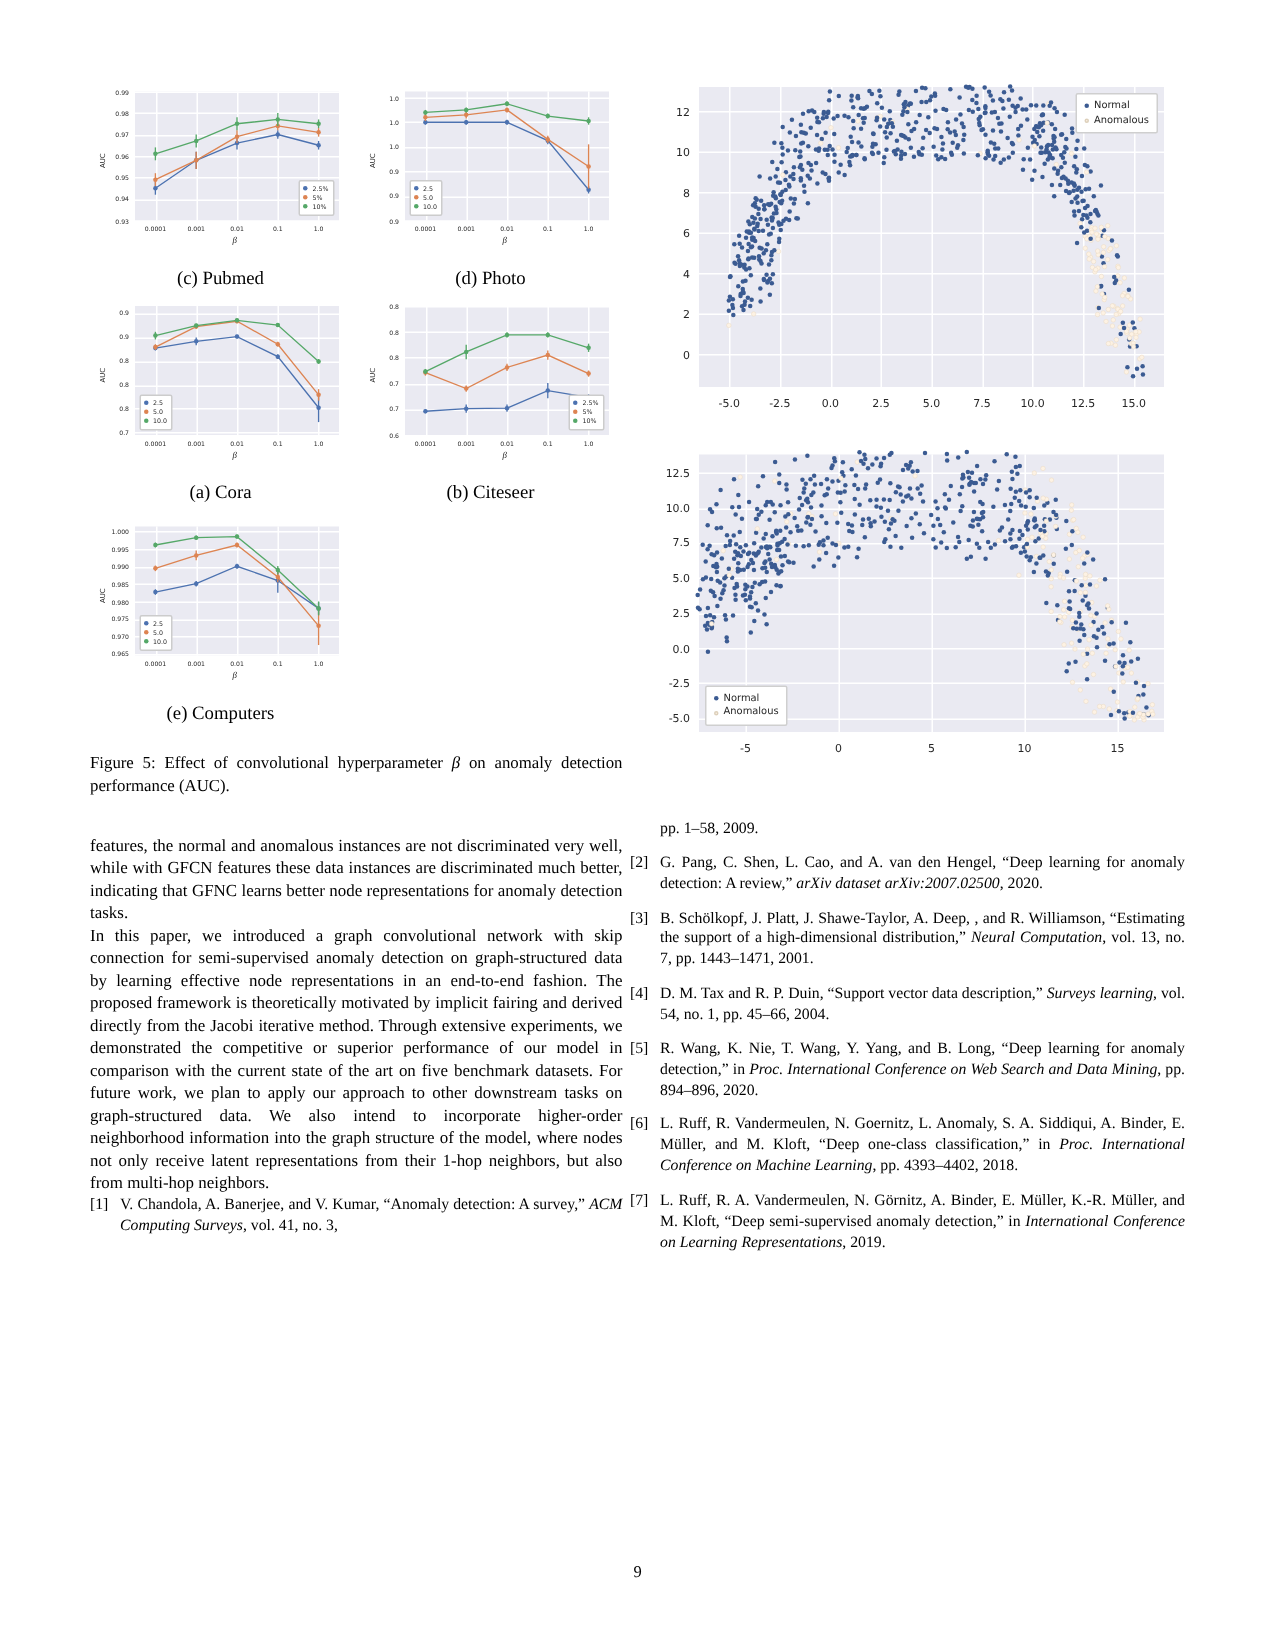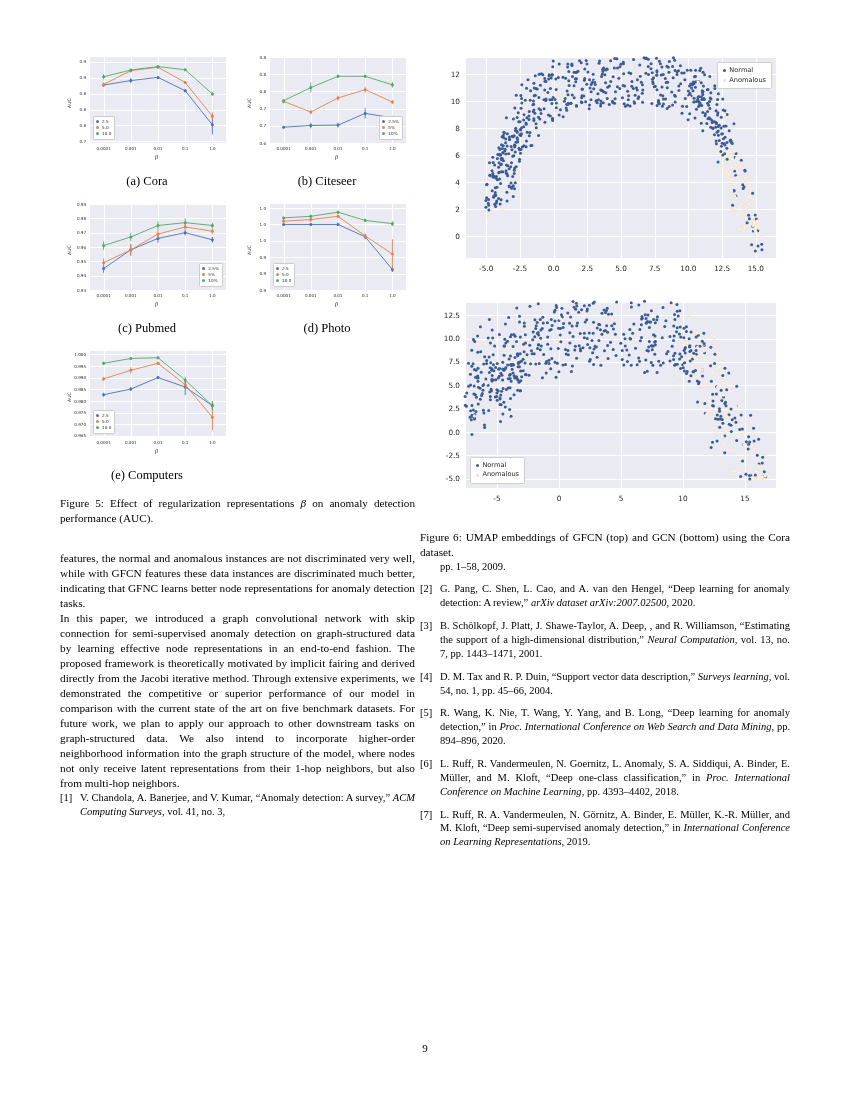--- a/index.html
+++ b/index.html
@@ -110,183 +110,20 @@
   .it { font-style: italic; }
 </style>
 </head>
 <body>
 
 <div class="page">
 
   <div class="col-left">
 
     <div class="grid5">
-      <div class="row">
-        <div class="cell">
-          <div class="plot" id="plot0" style="width:174px;height:125px;">
-              <div class="axes" style="left: 30px; top: 9px; width: 136px; height: 86px;">
-                <div class="gridline h" style="top: 84.4074px;"></div>
-                <div class="gridline h" style="top: 68.4815px;"></div>
-                <div class="gridline h" style="top: 52.5556px;"></div>
-                <div class="gridline h" style="top: 36.6296px;"></div>
-                <div class="gridline h" style="top: 20.7037px;"></div>
-                <div class="gridline h" style="top: 4.77778px;"></div>
-                <div class="gridline v" style="left: 13.6px;"></div>
-                <div class="gridline v" style="left: 40.8px;"></div>
-                <div class="gridline v" style="left: 68px;"></div>
-                <div class="gridline v" style="left: 95.2px;"></div>
-                <div class="gridline v" style="left: 122.4px;"></div>
-                <svg class="series" width="136" height="86">
-                  <path d="M13.60,28.03 L40.80,23.57 L68.00,20.39 L95.20,33.76 L122.40,67.84 " fill="none" stroke="#4c72b0" stroke-width="0.9"></path>
-                  <line x1="13.6" x2="13.6" y1="29.622222222222213" y2="26.437037037037022" stroke="#4c72b0" stroke-width="0.9"></line>
-                  <circle cx="13.6" cy="28.02962962962961" r="1.5" fill="#4c72b0"></circle>
-                  <line x1="40.8" x2="40.8" y1="26.118518518518506" y2="21.02222222222221" stroke="#4c72b0" stroke-width="0.9"></line>
-                  <circle cx="40.8" cy="23.570370370370355" r="1.5" fill="#4c72b0"></circle>
-                  <line x1="68" x2="68" y1="21.659259259259244" y2="19.111111111111086" stroke="#4c72b0" stroke-width="0.9"></line>
-                  <circle cx="68" cy="20.385185185185165" r="1.5" fill="#4c72b0"></circle>
-                  <line x1="95.2" x2="95.2" y1="35.35555555555555" y2="32.170370370370364" stroke="#4c72b0" stroke-width="0.9"></line>
-                  <circle cx="95.2" cy="33.76296296296295" r="1.5" fill="#4c72b0"></circle>
-                  <line x1="122.39999999999999" x2="122.39999999999999" y1="77.39999999999999" y2="58.28888888888886" stroke="#4c72b0" stroke-width="0.9"></line>
-                  <circle cx="122.39999999999999" cy="67.84444444444443" r="1.5" fill="#4c72b0"></circle>
-                  <path d="M13.60,27.39 L40.80,13.70 L68.00,10.19 L95.20,25.48 L122.40,59.24 " fill="none" stroke="#dd8452" stroke-width="0.9"></path>
-                  <line x1="13.6" x2="13.6" y1="29.30370370370369" y2="25.481481481481474" stroke="#dd8452" stroke-width="0.9"></line>
-                  <circle cx="13.6" cy="27.392592592592585" r="1.5" fill="#dd8452"></circle>
-                  <line x1="40.8" x2="40.8" y1="15.288888888888863" y2="12.103703703703687" stroke="#dd8452" stroke-width="0.9"></line>
-                  <circle cx="40.8" cy="13.696296296296268" r="1.5" fill="#dd8452"></circle>
-                  <line x1="68" x2="68" y1="11.46666666666664" y2="8.918518518518496" stroke="#dd8452" stroke-width="0.9"></line>
-                  <circle cx="68" cy="10.192592592592575" r="1.5" fill="#dd8452"></circle>
-                  <line x1="95.2" x2="95.2" y1="27.074074074074062" y2="23.88888888888887" stroke="#dd8452" stroke-width="0.9"></line>
-                  <circle cx="95.2" cy="25.481481481481474" r="1.5" fill="#dd8452"></circle>
-                  <line x1="122.39999999999999" x2="122.39999999999999" y1="63.06666666666665" y2="55.422222222222196" stroke="#dd8452" stroke-width="0.9"></line>
-                  <circle cx="122.39999999999999" cy="59.24444444444442" r="1.5" fill="#dd8452"></circle>
-                  <path d="M13.60,19.75 L40.80,13.06 L68.00,9.56 L95.20,12.74 L122.40,36.95 " fill="none" stroke="#55a868" stroke-width="0.9"></path>
-                  <line x1="13.6" x2="13.6" y1="22.296296296296283" y2="17.199999999999974" stroke="#55a868" stroke-width="0.9"></line>
-                  <circle cx="13.6" cy="19.748148148148132" r="1.5" fill="#55a868"></circle>
-                  <line x1="40.8" x2="40.8" y1="14.333333333333314" y2="11.785185185185156" stroke="#55a868" stroke-width="0.9"></line>
-                  <circle cx="40.8" cy="13.059259259259235" r="1.5" fill="#55a868"></circle>
-                  <line x1="68" x2="68" y1="10.829629629629608" y2="8.28148148148145" stroke="#55a868" stroke-width="0.9"></line>
-                  <circle cx="68" cy="9.555555555555529" r="1.5" fill="#55a868"></circle>
-                  <line x1="95.2" x2="95.2" y1="14.014814814814784" y2="11.46666666666664" stroke="#55a868" stroke-width="0.9"></line>
-                  <circle cx="95.2" cy="12.740740740740705" r="1.5" fill="#55a868"></circle>
-                  <line x1="122.39999999999999" x2="122.39999999999999" y1="38.54074074074074" y2="35.35555555555555" stroke="#55a868" stroke-width="0.9"></line>
-                  <circle cx="122.39999999999999" cy="36.94814814814814" r="1.5" fill="#55a868"></circle>
-                </svg>
-                <div class="legendbox" style="left: 3px; bottom: 3px;">
-                  <div class="lrow">
-                    <span class="dot" style="background: rgb(76, 114, 176);"></span>
-                    <span>2.5</span>
-                  </div>
-                  <div class="lrow">
-                    <span class="dot" style="background: rgb(221, 132, 82);"></span>
-                    <span>5.0</span>
-                  </div>
-                  <div class="lrow">
-                    <span class="dot" style="background: rgb(85, 168, 104);"></span>
-                    <span>10.0</span>
-                  </div>
-                </div>
-              </div>
-              <div class="ytick" style="left: 0px; width: 26px; top: 91.0074px;">0.7</div>
-              <div class="ytick" style="left: 0px; width: 26px; top: 75.0815px;">0.8</div>
-              <div class="ytick" style="left: 0px; width: 26px; top: 59.1556px;">0.8</div>
-              <div class="ytick" style="left: 0px; width: 26px; top: 43.2296px;">0.8</div>
-              <div class="ytick" style="left: 0px; width: 26px; top: 27.3037px;">0.9</div>
-              <div class="ytick" style="left: 0px; width: 26px; top: 11.3778px;">0.9</div>
-              <div class="xtick" style="left: 27.6px; width: 32px; top: 98px;">0.0001</div>
-              <div class="xtick" style="left: 54.8px; width: 32px; top: 98px;">0.001</div>
-              <div class="xtick" style="left: 82px; width: 32px; top: 98px;">0.01</div>
-              <div class="xtick" style="left: 109.2px; width: 32px; top: 98px;">0.1</div>
-              <div class="xtick" style="left: 136.4px; width: 32px; top: 98px;">1.0</div>
-              <div class="ylab" style="left: 7px; top: 60px;">AUC</div>
-              <div class="xlab" style="left: 95px; top: 106px;">β</div>
-            </div>
-          <div class="subcap">(a) Cora</div>
-        </div>
-        <div class="cell">
-          <div class="plot" id="plot1" style="width:174px;height:125px;">
-              <div class="axes" style="left: 30px; top: 9px; width: 136px; height: 86px;">
-                <div class="gridline h" style="top: 86px;"></div>
-                <div class="gridline h" style="top: 68.8px;"></div>
-                <div class="gridline h" style="top: 51.6px;"></div>
-                <div class="gridline h" style="top: 34.4px;"></div>
-                <div class="gridline h" style="top: 17.2px;"></div>
-                <div class="gridline h" style="top: 0px;"></div>
-                <div class="gridline v" style="left: 13.6px;"></div>
-                <div class="gridline v" style="left: 40.8px;"></div>
-                <div class="gridline v" style="left: 68px;"></div>
-                <div class="gridline v" style="left: 95.2px;"></div>
-                <div class="gridline v" style="left: 122.4px;"></div>
-                <svg class="series" width="136" height="86">
-                  <path d="M13.60,70.18 L40.80,68.46 L68.00,68.11 L95.20,56.42 L122.40,60.89 " fill="none" stroke="#4c72b0" stroke-width="0.9"></path>
-                  <line x1="13.6" x2="13.6" y1="71.55199999999999" y2="68.79999999999998" stroke="#4c72b0" stroke-width="0.9"></line>
-                  <circle cx="13.6" cy="70.17599999999999" r="1.5" fill="#4c72b0"></circle>
-                  <line x1="40.8" x2="40.8" y1="71.20799999999998" y2="65.70399999999998" stroke="#4c72b0" stroke-width="0.9"></line>
-                  <circle cx="40.8" cy="68.45599999999999" r="1.5" fill="#4c72b0"></circle>
-                  <line x1="68" x2="68" y1="70.51999999999998" y2="65.70399999999998" stroke="#4c72b0" stroke-width="0.9"></line>
-                  <circle cx="68" cy="68.11199999999998" r="1.5" fill="#4c72b0"></circle>
-                  <line x1="95.2" x2="95.2" y1="61.57599999999998" y2="51.25599999999997" stroke="#4c72b0" stroke-width="0.9"></line>
-                  <circle cx="95.2" cy="56.415999999999976" r="1.5" fill="#4c72b0"></circle>
-                  <line x1="122.39999999999999" x2="122.39999999999999" y1="62.951999999999984" y2="58.82399999999998" stroke="#4c72b0" stroke-width="0.9"></line>
-                  <circle cx="122.39999999999999" cy="60.88799999999998" r="1.5" fill="#4c72b0"></circle>
-                  <path d="M13.60,44.38 L40.80,55.04 L68.00,40.94 L95.20,32.68 L122.40,45.06 " fill="none" stroke="#dd8452" stroke-width="0.9"></path>
-                  <line x1="13.6" x2="13.6" y1="46.440000000000005" y2="42.312" stroke="#dd8452" stroke-width="0.9"></line>
-                  <circle cx="13.6" cy="44.376000000000005" r="1.5" fill="#dd8452"></circle>
-                  <line x1="40.8" x2="40.8" y1="57.10400000000001" y2="52.976000000000006" stroke="#dd8452" stroke-width="0.9"></line>
-                  <circle cx="40.8" cy="55.040000000000006" r="1.5" fill="#dd8452"></circle>
-                  <line x1="68" x2="68" y1="43.344" y2="38.528" stroke="#dd8452" stroke-width="0.9"></line>
-                  <circle cx="68" cy="40.936" r="1.5" fill="#dd8452"></circle>
-                  <line x1="95.2" x2="95.2" y1="35.775999999999996" y2="29.58399999999999" stroke="#dd8452" stroke-width="0.9"></line>
-                  <circle cx="95.2" cy="32.67999999999999" r="1.5" fill="#dd8452"></circle>
-                  <line x1="122.39999999999999" x2="122.39999999999999" y1="47.128" y2="43" stroke="#dd8452" stroke-width="0.9"></line>
-                  <circle cx="122.39999999999999" cy="45.064" r="1.5" fill="#dd8452"></circle>
-                  <path d="M13.60,43.69 L40.80,30.62 L68.00,19.26 L95.20,19.26 L122.40,27.86 " fill="none" stroke="#55a868" stroke-width="0.9"></path>
-                  <line x1="13.6" x2="13.6" y1="45.408" y2="41.967999999999996" stroke="#55a868" stroke-width="0.9"></line>
-                  <circle cx="13.6" cy="43.688" r="1.5" fill="#55a868"></circle>
-                  <line x1="40.8" x2="40.8" y1="35.431999999999995" y2="25.799999999999983" stroke="#55a868" stroke-width="0.9"></line>
-                  <circle cx="40.8" cy="30.615999999999985" r="1.5" fill="#55a868"></circle>
-                  <line x1="68" x2="68" y1="20.98399999999998" y2="17.543999999999983" stroke="#55a868" stroke-width="0.9"></line>
-                  <circle cx="68" cy="19.26399999999998" r="1.5" fill="#55a868"></circle>
-                  <line x1="95.2" x2="95.2" y1="20.98399999999998" y2="17.543999999999983" stroke="#55a868" stroke-width="0.9"></line>
-                  <circle cx="95.2" cy="19.26399999999998" r="1.5" fill="#55a868"></circle>
-                  <line x1="122.39999999999999" x2="122.39999999999999" y1="30.615999999999985" y2="25.11199999999998" stroke="#55a868" stroke-width="0.9"></line>
-                  <circle cx="122.39999999999999" cy="27.86399999999999" r="1.5" fill="#55a868"></circle>
-                </svg>
-                <div class="legendbox" style="right: 3px; bottom: 3px;">
-                  <div class="lrow">
-                    <span class="dot" style="background: rgb(76, 114, 176);"></span>
-                    <span>2.5%</span>
-                  </div>
-                  <div class="lrow">
-                    <span class="dot" style="background: rgb(221, 132, 82);"></span>
-                    <span>5%</span>
-                  </div>
-                  <div class="lrow">
-                    <span class="dot" style="background: rgb(85, 168, 104);"></span>
-                    <span>10%</span>
-                  </div>
-                </div>
-              </div>
-              <div class="ytick" style="left: 0px; width: 26px; top: 92.6px;">0.6</div>
-              <div class="ytick" style="left: 0px; width: 26px; top: 75.4px;">0.7</div>
-              <div class="ytick" style="left: 0px; width: 26px; top: 58.2px;">0.7</div>
-              <div class="ytick" style="left: 0px; width: 26px; top: 41px;">0.8</div>
-              <div class="ytick" style="left: 0px; width: 26px; top: 23.8px;">0.8</div>
-              <div class="ytick" style="left: 0px; width: 26px; top: 6.6px;">0.8</div>
-              <div class="xtick" style="left: 27.6px; width: 32px; top: 98px;">0.0001</div>
-              <div class="xtick" style="left: 54.8px; width: 32px; top: 98px;">0.001</div>
-              <div class="xtick" style="left: 82px; width: 32px; top: 98px;">0.01</div>
-              <div class="xtick" style="left: 109.2px; width: 32px; top: 98px;">0.1</div>
-              <div class="xtick" style="left: 136.4px; width: 32px; top: 98px;">1.0</div>
-              <div class="ylab" style="left: 7px; top: 60px;">AUC</div>
-              <div class="xlab" style="left: 95px; top: 106px;">β</div>
-            </div>
-          <div class="subcap">(b) Citeseer</div>
-        </div>
-      </div>
-
       <div class="row" style="margin-top:4px;">
         <div class="cell">
           <div class="plot" id="plot2" style="width:174px;height:125px;">
               <div class="axes" style="left: 30px; top: 9px; width: 136px; height: 86px;">
                 <div class="gridline h" style="top: 86px;"></div>
                 <div class="gridline h" style="top: 71.6667px;"></div>
                 <div class="gridline h" style="top: 57.3333px;"></div>
                 <div class="gridline h" style="top: 43px;"></div>
                 <div class="gridline h" style="top: 28.6667px;"></div>
                 <div class="gridline h" style="top: 14.3333px;"></div>
@@ -438,21 +275,184 @@
               <div class="xtick" style="left: 82px; width: 32px; top: 98px;">0.01</div>
               <div class="xtick" style="left: 109.2px; width: 32px; top: 98px;">0.1</div>
               <div class="xtick" style="left: 136.4px; width: 32px; top: 98px;">1.0</div>
               <div class="ylab" style="left: 7px; top: 60px;">AUC</div>
               <div class="xlab" style="left: 95px; top: 106px;">β</div>
             </div>
           <div class="subcap">(d) Photo</div>
         </div>
       </div>
 
-      <div class="row" style="margin-top:4px;">
+      <div class="row">
+        <div class="cell">
+          <div class="plot" id="plot0" style="width:174px;height:125px;">
+              <div class="axes" style="left: 30px; top: 9px; width: 136px; height: 86px;">
+                <div class="gridline h" style="top: 84.4074px;"></div>
+                <div class="gridline h" style="top: 68.4815px;"></div>
+                <div class="gridline h" style="top: 52.5556px;"></div>
+                <div class="gridline h" style="top: 36.6296px;"></div>
+                <div class="gridline h" style="top: 20.7037px;"></div>
+                <div class="gridline h" style="top: 4.77778px;"></div>
+                <div class="gridline v" style="left: 13.6px;"></div>
+                <div class="gridline v" style="left: 40.8px;"></div>
+                <div class="gridline v" style="left: 68px;"></div>
+                <div class="gridline v" style="left: 95.2px;"></div>
+                <div class="gridline v" style="left: 122.4px;"></div>
+                <svg class="series" width="136" height="86">
+                  <path d="M13.60,28.03 L40.80,23.57 L68.00,20.39 L95.20,33.76 L122.40,67.84 " fill="none" stroke="#4c72b0" stroke-width="0.9"></path>
+                  <line x1="13.6" x2="13.6" y1="29.622222222222213" y2="26.437037037037022" stroke="#4c72b0" stroke-width="0.9"></line>
+                  <circle cx="13.6" cy="28.02962962962961" r="1.5" fill="#4c72b0"></circle>
+                  <line x1="40.8" x2="40.8" y1="26.118518518518506" y2="21.02222222222221" stroke="#4c72b0" stroke-width="0.9"></line>
+                  <circle cx="40.8" cy="23.570370370370355" r="1.5" fill="#4c72b0"></circle>
+                  <line x1="68" x2="68" y1="21.659259259259244" y2="19.111111111111086" stroke="#4c72b0" stroke-width="0.9"></line>
+                  <circle cx="68" cy="20.385185185185165" r="1.5" fill="#4c72b0"></circle>
+                  <line x1="95.2" x2="95.2" y1="35.35555555555555" y2="32.170370370370364" stroke="#4c72b0" stroke-width="0.9"></line>
+                  <circle cx="95.2" cy="33.76296296296295" r="1.5" fill="#4c72b0"></circle>
+                  <line x1="122.39999999999999" x2="122.39999999999999" y1="77.39999999999999" y2="58.28888888888886" stroke="#4c72b0" stroke-width="0.9"></line>
+                  <circle cx="122.39999999999999" cy="67.84444444444443" r="1.5" fill="#4c72b0"></circle>
+                  <path d="M13.60,27.39 L40.80,13.70 L68.00,10.19 L95.20,25.48 L122.40,59.24 " fill="none" stroke="#dd8452" stroke-width="0.9"></path>
+                  <line x1="13.6" x2="13.6" y1="29.30370370370369" y2="25.481481481481474" stroke="#dd8452" stroke-width="0.9"></line>
+                  <circle cx="13.6" cy="27.392592592592585" r="1.5" fill="#dd8452"></circle>
+                  <line x1="40.8" x2="40.8" y1="15.288888888888863" y2="12.103703703703687" stroke="#dd8452" stroke-width="0.9"></line>
+                  <circle cx="40.8" cy="13.696296296296268" r="1.5" fill="#dd8452"></circle>
+                  <line x1="68" x2="68" y1="11.46666666666664" y2="8.918518518518496" stroke="#dd8452" stroke-width="0.9"></line>
+                  <circle cx="68" cy="10.192592592592575" r="1.5" fill="#dd8452"></circle>
+                  <line x1="95.2" x2="95.2" y1="27.074074074074062" y2="23.88888888888887" stroke="#dd8452" stroke-width="0.9"></line>
+                  <circle cx="95.2" cy="25.481481481481474" r="1.5" fill="#dd8452"></circle>
+                  <line x1="122.39999999999999" x2="122.39999999999999" y1="63.06666666666665" y2="55.422222222222196" stroke="#dd8452" stroke-width="0.9"></line>
+                  <circle cx="122.39999999999999" cy="59.24444444444442" r="1.5" fill="#dd8452"></circle>
+                  <path d="M13.60,19.75 L40.80,13.06 L68.00,9.56 L95.20,12.74 L122.40,36.95 " fill="none" stroke="#55a868" stroke-width="0.9"></path>
+                  <line x1="13.6" x2="13.6" y1="22.296296296296283" y2="17.199999999999974" stroke="#55a868" stroke-width="0.9"></line>
+                  <circle cx="13.6" cy="19.748148148148132" r="1.5" fill="#55a868"></circle>
+                  <line x1="40.8" x2="40.8" y1="14.333333333333314" y2="11.785185185185156" stroke="#55a868" stroke-width="0.9"></line>
+                  <circle cx="40.8" cy="13.059259259259235" r="1.5" fill="#55a868"></circle>
+                  <line x1="68" x2="68" y1="10.829629629629608" y2="8.28148148148145" stroke="#55a868" stroke-width="0.9"></line>
+                  <circle cx="68" cy="9.555555555555529" r="1.5" fill="#55a868"></circle>
+                  <line x1="95.2" x2="95.2" y1="14.014814814814784" y2="11.46666666666664" stroke="#55a868" stroke-width="0.9"></line>
+                  <circle cx="95.2" cy="12.740740740740705" r="1.5" fill="#55a868"></circle>
+                  <line x1="122.39999999999999" x2="122.39999999999999" y1="38.54074074074074" y2="35.35555555555555" stroke="#55a868" stroke-width="0.9"></line>
+                  <circle cx="122.39999999999999" cy="36.94814814814814" r="1.5" fill="#55a868"></circle>
+                </svg>
+                <div class="legendbox" style="left: 3px; bottom: 3px;">
+                  <div class="lrow">
+                    <span class="dot" style="background: rgb(76, 114, 176);"></span>
+                    <span>2.5</span>
+                  </div>
+                  <div class="lrow">
+                    <span class="dot" style="background: rgb(221, 132, 82);"></span>
+                    <span>5.0</span>
+                  </div>
+                  <div class="lrow">
+                    <span class="dot" style="background: rgb(85, 168, 104);"></span>
+                    <span>10.0</span>
+                  </div>
+                </div>
+              </div>
+              <div class="ytick" style="left: 0px; width: 26px; top: 91.0074px;">0.7</div>
+              <div class="ytick" style="left: 0px; width: 26px; top: 75.0815px;">0.8</div>
+              <div class="ytick" style="left: 0px; width: 26px; top: 59.1556px;">0.8</div>
+              <div class="ytick" style="left: 0px; width: 26px; top: 43.2296px;">0.8</div>
+              <div class="ytick" style="left: 0px; width: 26px; top: 27.3037px;">0.9</div>
+              <div class="ytick" style="left: 0px; width: 26px; top: 11.3778px;">0.9</div>
+              <div class="xtick" style="left: 27.6px; width: 32px; top: 98px;">0.0001</div>
+              <div class="xtick" style="left: 54.8px; width: 32px; top: 98px;">0.001</div>
+              <div class="xtick" style="left: 82px; width: 32px; top: 98px;">0.01</div>
+              <div class="xtick" style="left: 109.2px; width: 32px; top: 98px;">0.1</div>
+              <div class="xtick" style="left: 136.4px; width: 32px; top: 98px;">1.0</div>
+              <div class="ylab" style="left: 7px; top: 60px;">AUC</div>
+              <div class="xlab" style="left: 95px; top: 106px;">β</div>
+            </div>
+          <div class="subcap">(a) Cora</div>
+        </div>
+        <div class="cell">
+          <div class="plot" id="plot1" style="width:174px;height:125px;">
+              <div class="axes" style="left: 30px; top: 9px; width: 136px; height: 86px;">
+                <div class="gridline h" style="top: 86px;"></div>
+                <div class="gridline h" style="top: 68.8px;"></div>
+                <div class="gridline h" style="top: 51.6px;"></div>
+                <div class="gridline h" style="top: 34.4px;"></div>
+                <div class="gridline h" style="top: 17.2px;"></div>
+                <div class="gridline h" style="top: 0px;"></div>
+                <div class="gridline v" style="left: 13.6px;"></div>
+                <div class="gridline v" style="left: 40.8px;"></div>
+                <div class="gridline v" style="left: 68px;"></div>
+                <div class="gridline v" style="left: 95.2px;"></div>
+                <div class="gridline v" style="left: 122.4px;"></div>
+                <svg class="series" width="136" height="86">
+                  <path d="M13.60,70.18 L40.80,68.46 L68.00,68.11 L95.20,56.42 L122.40,60.89 " fill="none" stroke="#4c72b0" stroke-width="0.9"></path>
+                  <line x1="13.6" x2="13.6" y1="71.55199999999999" y2="68.79999999999998" stroke="#4c72b0" stroke-width="0.9"></line>
+                  <circle cx="13.6" cy="70.17599999999999" r="1.5" fill="#4c72b0"></circle>
+                  <line x1="40.8" x2="40.8" y1="71.20799999999998" y2="65.70399999999998" stroke="#4c72b0" stroke-width="0.9"></line>
+                  <circle cx="40.8" cy="68.45599999999999" r="1.5" fill="#4c72b0"></circle>
+                  <line x1="68" x2="68" y1="70.51999999999998" y2="65.70399999999998" stroke="#4c72b0" stroke-width="0.9"></line>
+                  <circle cx="68" cy="68.11199999999998" r="1.5" fill="#4c72b0"></circle>
+                  <line x1="95.2" x2="95.2" y1="61.57599999999998" y2="51.25599999999997" stroke="#4c72b0" stroke-width="0.9"></line>
+                  <circle cx="95.2" cy="56.415999999999976" r="1.5" fill="#4c72b0"></circle>
+                  <line x1="122.39999999999999" x2="122.39999999999999" y1="62.951999999999984" y2="58.82399999999998" stroke="#4c72b0" stroke-width="0.9"></line>
+                  <circle cx="122.39999999999999" cy="60.88799999999998" r="1.5" fill="#4c72b0"></circle>
+                  <path d="M13.60,44.38 L40.80,55.04 L68.00,40.94 L95.20,32.68 L122.40,45.06 " fill="none" stroke="#dd8452" stroke-width="0.9"></path>
+                  <line x1="13.6" x2="13.6" y1="46.440000000000005" y2="42.312" stroke="#dd8452" stroke-width="0.9"></line>
+                  <circle cx="13.6" cy="44.376000000000005" r="1.5" fill="#dd8452"></circle>
+                  <line x1="40.8" x2="40.8" y1="57.10400000000001" y2="52.976000000000006" stroke="#dd8452" stroke-width="0.9"></line>
+                  <circle cx="40.8" cy="55.040000000000006" r="1.5" fill="#dd8452"></circle>
+                  <line x1="68" x2="68" y1="43.344" y2="38.528" stroke="#dd8452" stroke-width="0.9"></line>
+                  <circle cx="68" cy="40.936" r="1.5" fill="#dd8452"></circle>
+                  <line x1="95.2" x2="95.2" y1="35.775999999999996" y2="29.58399999999999" stroke="#dd8452" stroke-width="0.9"></line>
+                  <circle cx="95.2" cy="32.67999999999999" r="1.5" fill="#dd8452"></circle>
+                  <line x1="122.39999999999999" x2="122.39999999999999" y1="47.128" y2="43" stroke="#dd8452" stroke-width="0.9"></line>
+                  <circle cx="122.39999999999999" cy="45.064" r="1.5" fill="#dd8452"></circle>
+                  <path d="M13.60,43.69 L40.80,30.62 L68.00,19.26 L95.20,19.26 L122.40,27.86 " fill="none" stroke="#55a868" stroke-width="0.9"></path>
+                  <line x1="13.6" x2="13.6" y1="45.408" y2="41.967999999999996" stroke="#55a868" stroke-width="0.9"></line>
+                  <circle cx="13.6" cy="43.688" r="1.5" fill="#55a868"></circle>
+                  <line x1="40.8" x2="40.8" y1="35.431999999999995" y2="25.799999999999983" stroke="#55a868" stroke-width="0.9"></line>
+                  <circle cx="40.8" cy="30.615999999999985" r="1.5" fill="#55a868"></circle>
+                  <line x1="68" x2="68" y1="20.98399999999998" y2="17.543999999999983" stroke="#55a868" stroke-width="0.9"></line>
+                  <circle cx="68" cy="19.26399999999998" r="1.5" fill="#55a868"></circle>
+                  <line x1="95.2" x2="95.2" y1="20.98399999999998" y2="17.543999999999983" stroke="#55a868" stroke-width="0.9"></line>
+                  <circle cx="95.2" cy="19.26399999999998" r="1.5" fill="#55a868"></circle>
+                  <line x1="122.39999999999999" x2="122.39999999999999" y1="30.615999999999985" y2="25.11199999999998" stroke="#55a868" stroke-width="0.9"></line>
+                  <circle cx="122.39999999999999" cy="27.86399999999999" r="1.5" fill="#55a868"></circle>
+                </svg>
+                <div class="legendbox" style="right: 3px; bottom: 3px;">
+                  <div class="lrow">
+                    <span class="dot" style="background: rgb(76, 114, 176);"></span>
+                    <span>2.5%</span>
+                  </div>
+                  <div class="lrow">
+                    <span class="dot" style="background: rgb(221, 132, 82);"></span>
+                    <span>5%</span>
+                  </div>
+                  <div class="lrow">
+                    <span class="dot" style="background: rgb(85, 168, 104);"></span>
+                    <span>10%</span>
+                  </div>
+                </div>
+              </div>
+              <div class="ytick" style="left: 0px; width: 26px; top: 92.6px;">0.6</div>
+              <div class="ytick" style="left: 0px; width: 26px; top: 75.4px;">0.7</div>
+              <div class="ytick" style="left: 0px; width: 26px; top: 58.2px;">0.7</div>
+              <div class="ytick" style="left: 0px; width: 26px; top: 41px;">0.8</div>
+              <div class="ytick" style="left: 0px; width: 26px; top: 23.8px;">0.8</div>
+              <div class="ytick" style="left: 0px; width: 26px; top: 6.6px;">0.8</div>
+              <div class="xtick" style="left: 27.6px; width: 32px; top: 98px;">0.0001</div>
+              <div class="xtick" style="left: 54.8px; width: 32px; top: 98px;">0.001</div>
+              <div class="xtick" style="left: 82px; width: 32px; top: 98px;">0.01</div>
+              <div class="xtick" style="left: 109.2px; width: 32px; top: 98px;">0.1</div>
+              <div class="xtick" style="left: 136.4px; width: 32px; top: 98px;">1.0</div>
+              <div class="ylab" style="left: 7px; top: 60px;">AUC</div>
+              <div class="xlab" style="left: 95px; top: 106px;">β</div>
+            </div>
+          <div class="subcap">(b) Citeseer</div>
+        </div>
+      </div>
+
+      <div class="row" style="margin-top:4px;flex-direction:column;">
         <div class="cell single">
           <div class="plot" id="plot4" style="width:174px;height:125px;">
               <div class="axes" style="left: 30px; top: 9px; width: 136px; height: 86px;">
                 <div class="gridline h" style="top: 84.8378px;"></div>
                 <div class="gridline h" style="top: 73.2162px;"></div>
                 <div class="gridline h" style="top: 61.5946px;"></div>
                 <div class="gridline h" style="top: 49.973px;"></div>
                 <div class="gridline h" style="top: 38.3514px;"></div>
                 <div class="gridline h" style="top: 26.7297px;"></div>
                 <div class="gridline h" style="top: 15.1081px;"></div>
@@ -528,21 +528,21 @@
               <div class="ylab" style="left: 7px; top: 60px;">AUC</div>
               <div class="xlab" style="left: 95px; top: 106px;">β</div>
             </div>
           <div class="subcap">(e) Computers</div>
         </div>
         <div class="cell"></div>
       </div>
     </div>
 
     <div class="fig-caption" style="margin-top:11px;">
-      <span>Figure 5: Effect of regularization representations </span><span class="it">β</span><span> on anomaly detection performance (AUC).</span>
+      <span>Figure 5: Effect of convolutional hyperparameter </span><span class="it">β</span><span> on anomaly detection performance (AUC).</span>
     </div>
 
     <div class="body-text" style="margin-top:25px;">
       <p>features, the normal and anomalous instances are not discriminated very well, while with GFCN features these data instances are discriminated much better, indicating that GFNC learns better node representations for anomaly detection tasks.</p>
     </div>
 
 
     <div class="body-text">
       <p>In this paper, we introduced a graph convolutional network with skip connection for semi-supervised anomaly detection on graph-structured data by learning effective node representations in an end-to-end fashion. The proposed framework is theoretically motivated by implicit fairing and derived directly from the Jacobi iterative method. Through extensive experiments, we demonstrated the competitive or superior performance of our model in comparison with the current state of the art on five benchmark datasets. For future work, we plan to apply our approach to other downstream tasks on graph-structured data. We also intend to incorporate higher-order neighborhood information into the graph structure of the model, where nodes not only receive latent representations from their 1-hop neighbors, but also from multi-hop neighbors.</p>
     </div>
@@ -2095,23 +2095,22 @@
         <div class="ytick" style="left: 0px; width: 40px; top: 64.4636px;">7.5</div>
         <div class="ytick" style="left: 0px; width: 40px; top: 41.1051px;">10.0</div>
         <div class="ytick" style="left: 0px; width: 40px; top: 17.7465px;">12.5</div>
         <div class="xtick" style="left: 57px; width: 40px; top: 201px;">-5</div>
         <div class="xtick" style="left: 119px; width: 40px; top: 201px;">0</div>
         <div class="xtick" style="left: 181px; width: 40px; top: 201px;">5</div>
         <div class="xtick" style="left: 243px; width: 40px; top: 201px;">10</div>
         <div class="xtick" style="left: 305px; width: 40px; top: 201px;">15</div>
       </div>
 
-    <div class="fig-caption" style="margin-top:12px;">Figure 6: UMAP embeddings of GFCN (top) and GCN (bottom) using the Cora dataset.</div>
-
-    <div id="refs-right" style="">
+
+    <div id="refs-right" style="margin-top:28px;">
         <div class="ref">
           <div class="num"></div>
           <div class="txt"><span>pp. 1–58, 2009.</span></div>
         </div>
         <div class="ref">
           <div class="num">[2]</div>
           <div class="txt"><span>G. Pang, C. Shen, L. Cao, and A. van den Hengel, “Deep learning for anomaly detection: A review,” </span><i>arXiv dataset arXiv:2007.02500</i><span>, 2020.</span></div>
         </div>
         <div class="ref">
           <div class="num">[3]</div>

